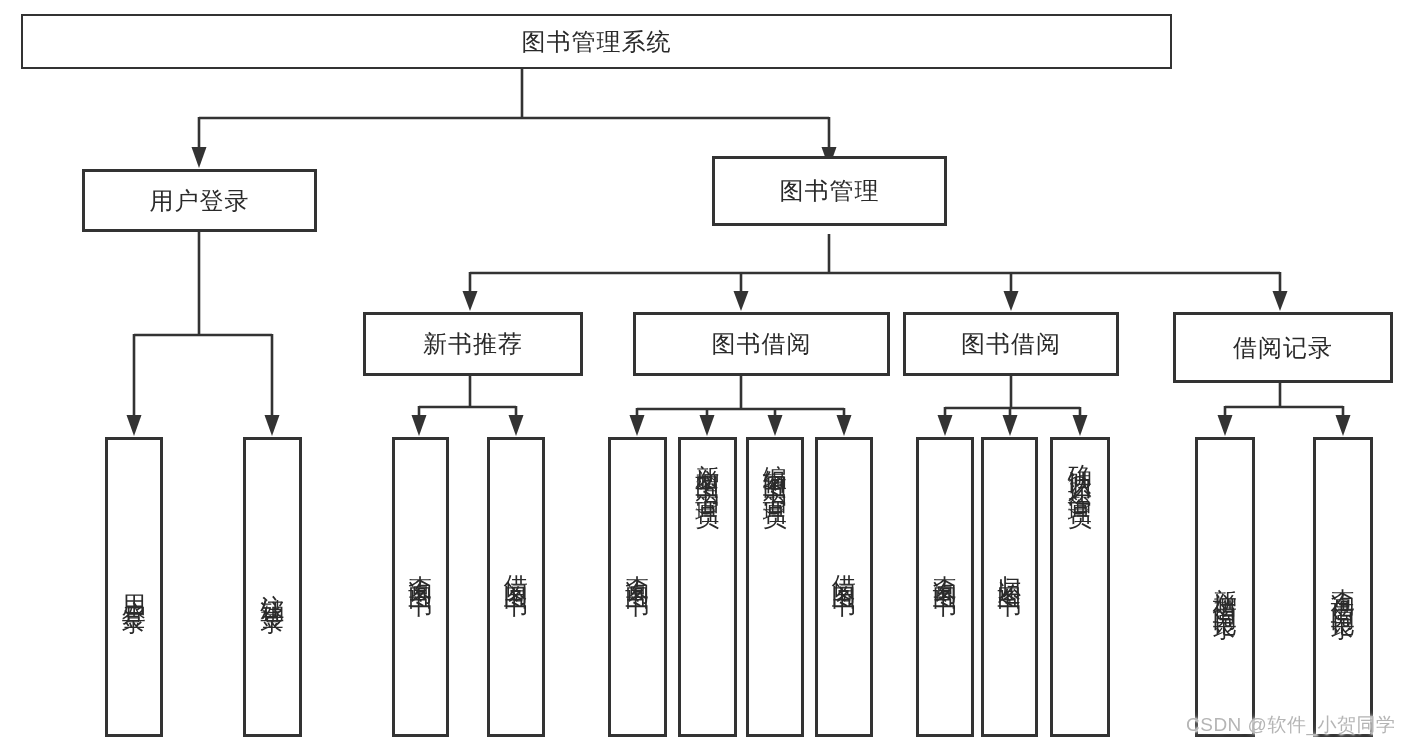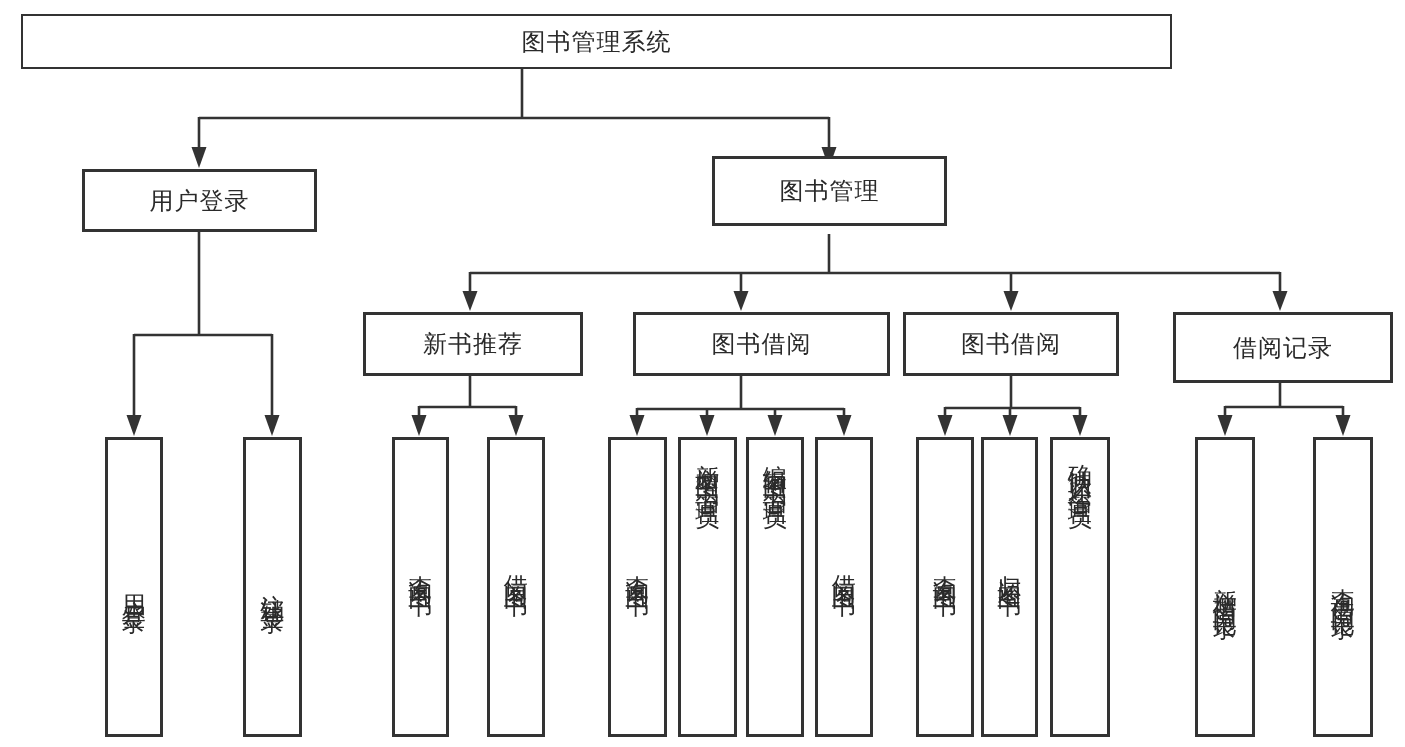--- a/index.html
+++ b/index.html
@@ -153,14 +153,15 @@
     <span class="vlabel">确认归还（管理员）</span>
   </div>
 
   <div class="node v" style="left:1195px;top:437px;width:60px;height:300px">
     <span class="vlabel">新增借阅记录</span>
   </div>
   <div class="node v" style="left:1313px;top:437px;width:60px;height:300px">
     <span class="vlabel">查询借阅记录</span>
   </div>
 
+  <div class="watermark">CSDN @软件_小贺同学</div>
 
 </div>
 
 </body></html>

